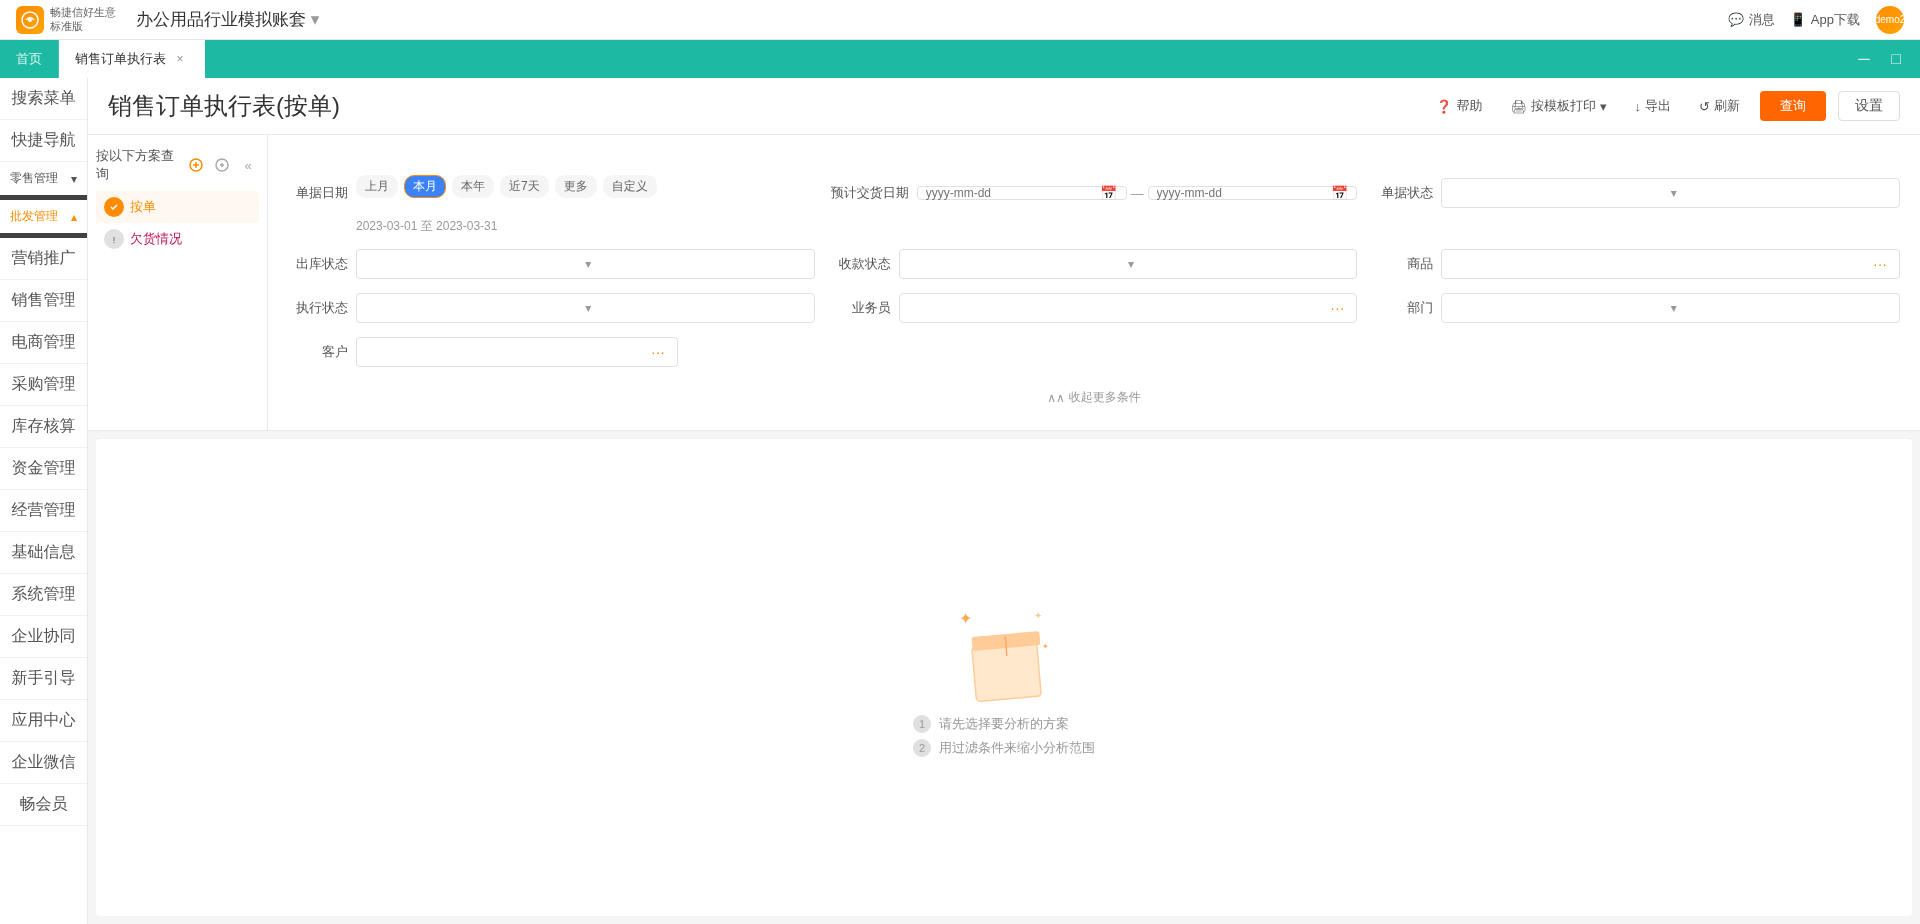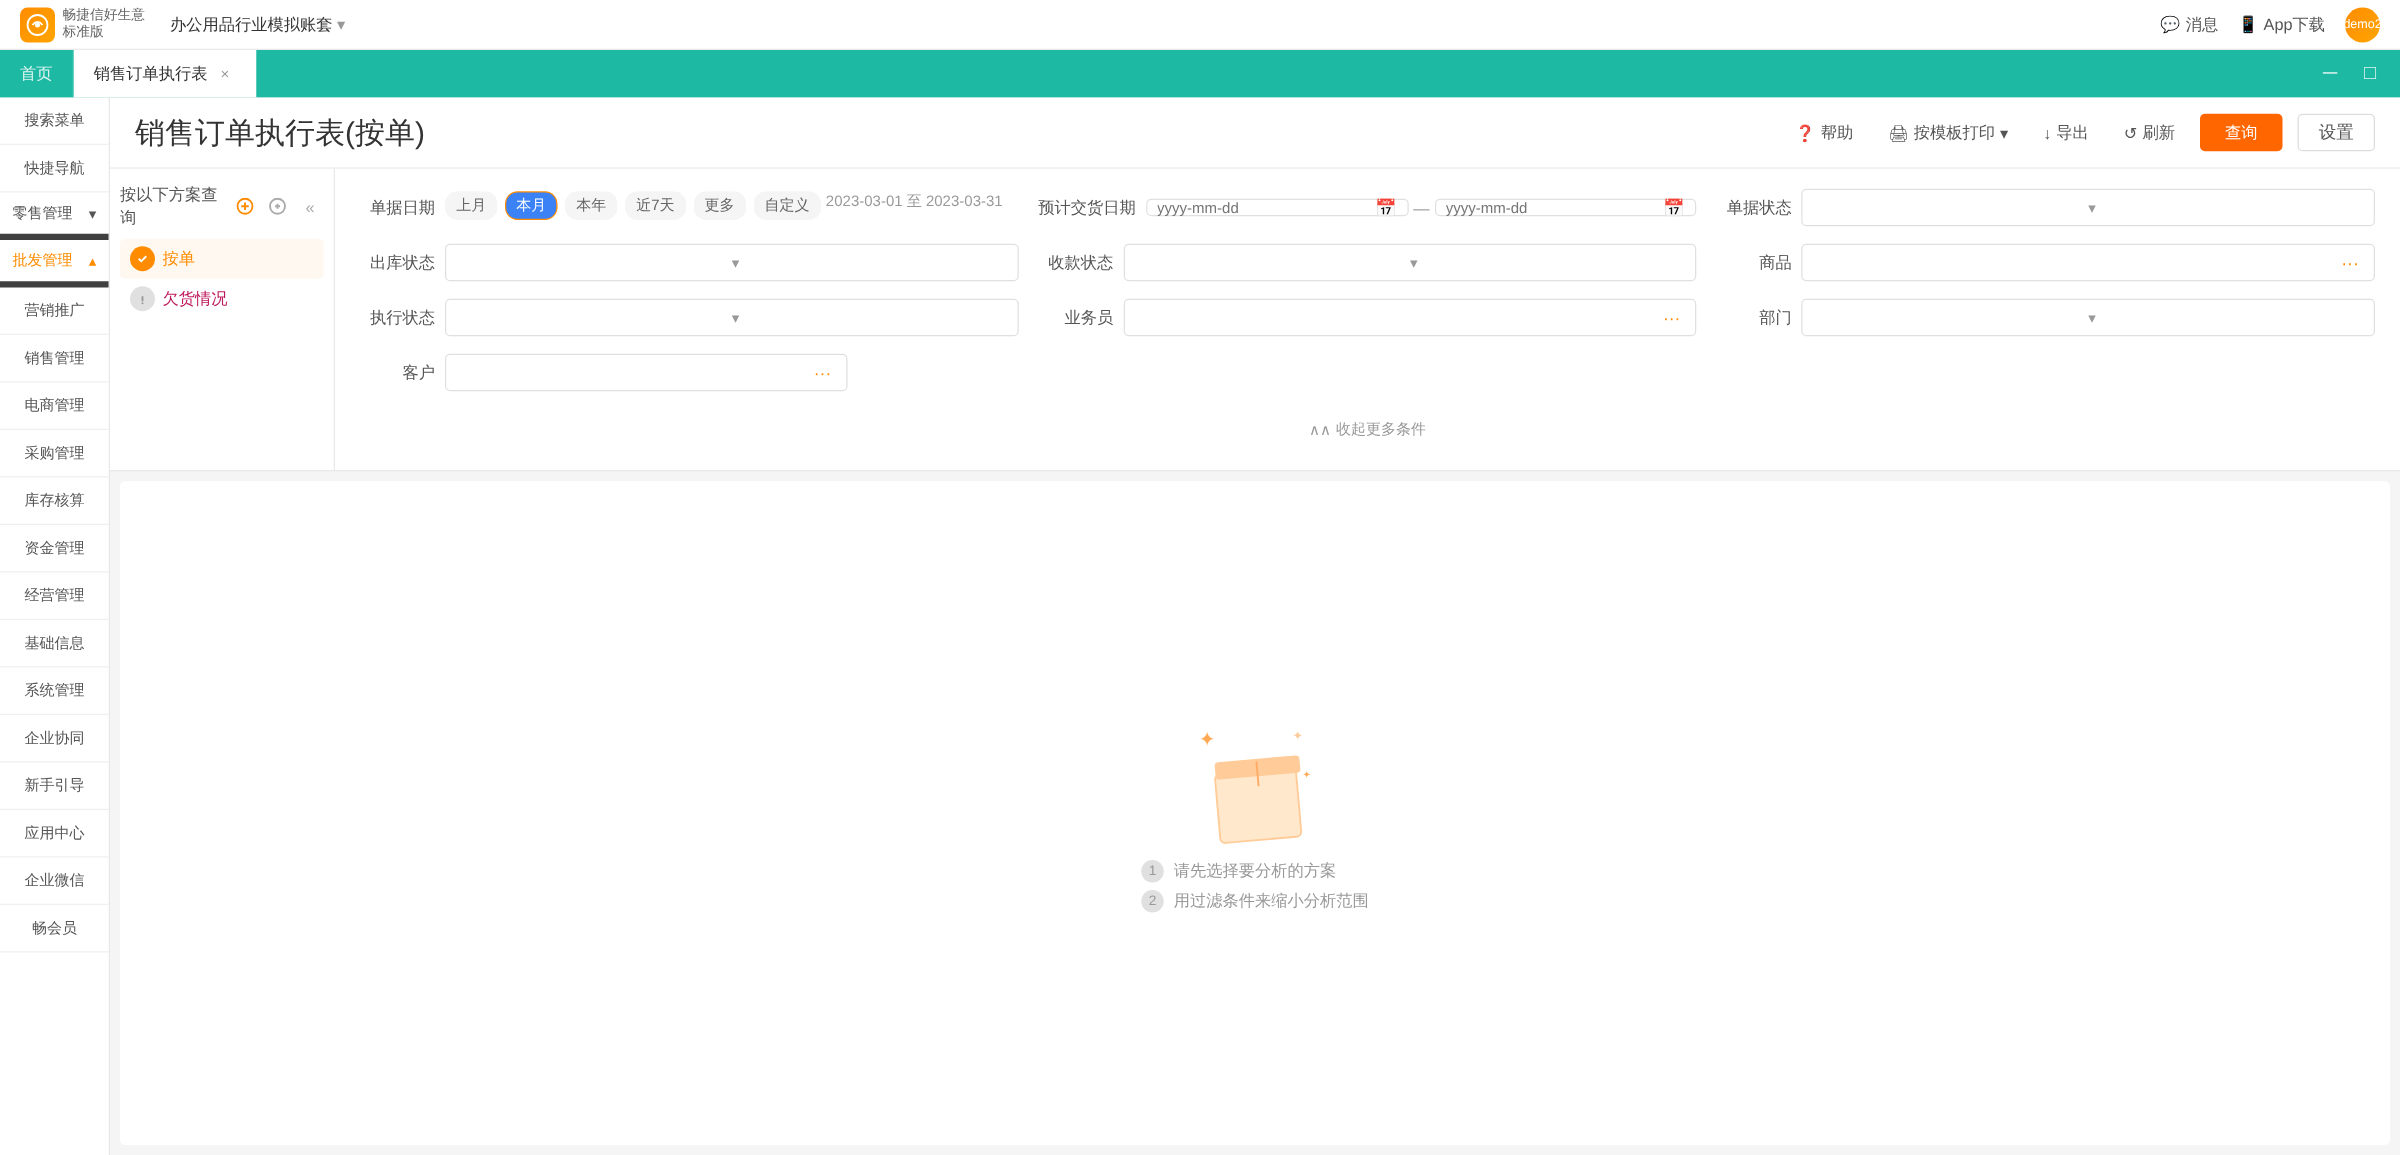--- a/index.html
+++ b/index.html
@@ -37,21 +37,21 @@
       color: white;
       font-size: 10px;
       font-weight: bold;
     }
     .logo-text {
       font-size: 11px;
       color: #666;
       line-height: 1.2;
     }
     .breadcrumb-path {
-      font-size: 13px;
+      font-size: 17px;
       color: #333;
       margin-left: 12px;
     }
     .top-header-right {
       display: flex;
       align-items: center;
       gap: 16px;
     }
     .header-btn {
       display: flex;
@@ -140,21 +140,21 @@
       display: flex;
       flex-direction: column;
       overflow-y: auto;
       flex-shrink: 0;
     }
     .sidebar-item {
       display: flex;
       align-items: center;
       justify-content: center;
       padding: 10px 4px;
-      font-size: 12px;
+      font-size: 16px;
       color: #555;
       cursor: pointer;
       text-align: center;
       border-bottom: 1px solid #f0f0f0;
     }
     .sidebar-section {
       display: flex;
       align-items: center;
       justify-content: space-between;
       padding: 8px 10px;
@@ -665,21 +665,21 @@
           <span>欠货情况</span>
         </div>
       </div>
 
       <div class="filter-right">
 
         <div class="filter-row">
 
           <div class="filter-field">
             <span class="filter-label">单据日期</span>
-            <div style="flex:1; display:flex; flex-direction:row; gap:4px;">
+            <div style="flex:1; display:flex; flex-direction:column; gap:16px;margin-top:24px;">
               <div class="tag-row">
                 <span class="date-tag">上月</span>
                 <span class="date-tag active">本月</span>
                 <span class="date-tag">本年</span>
                 <span class="date-tag">近7天</span>
                 <span class="date-tag">更多</span>
                 <span class="date-tag">自定义</span>
               </div>
               <div style="font-size:12px; color:#999;">2023-03-01 至 2023-03-31</div>
             </div>

